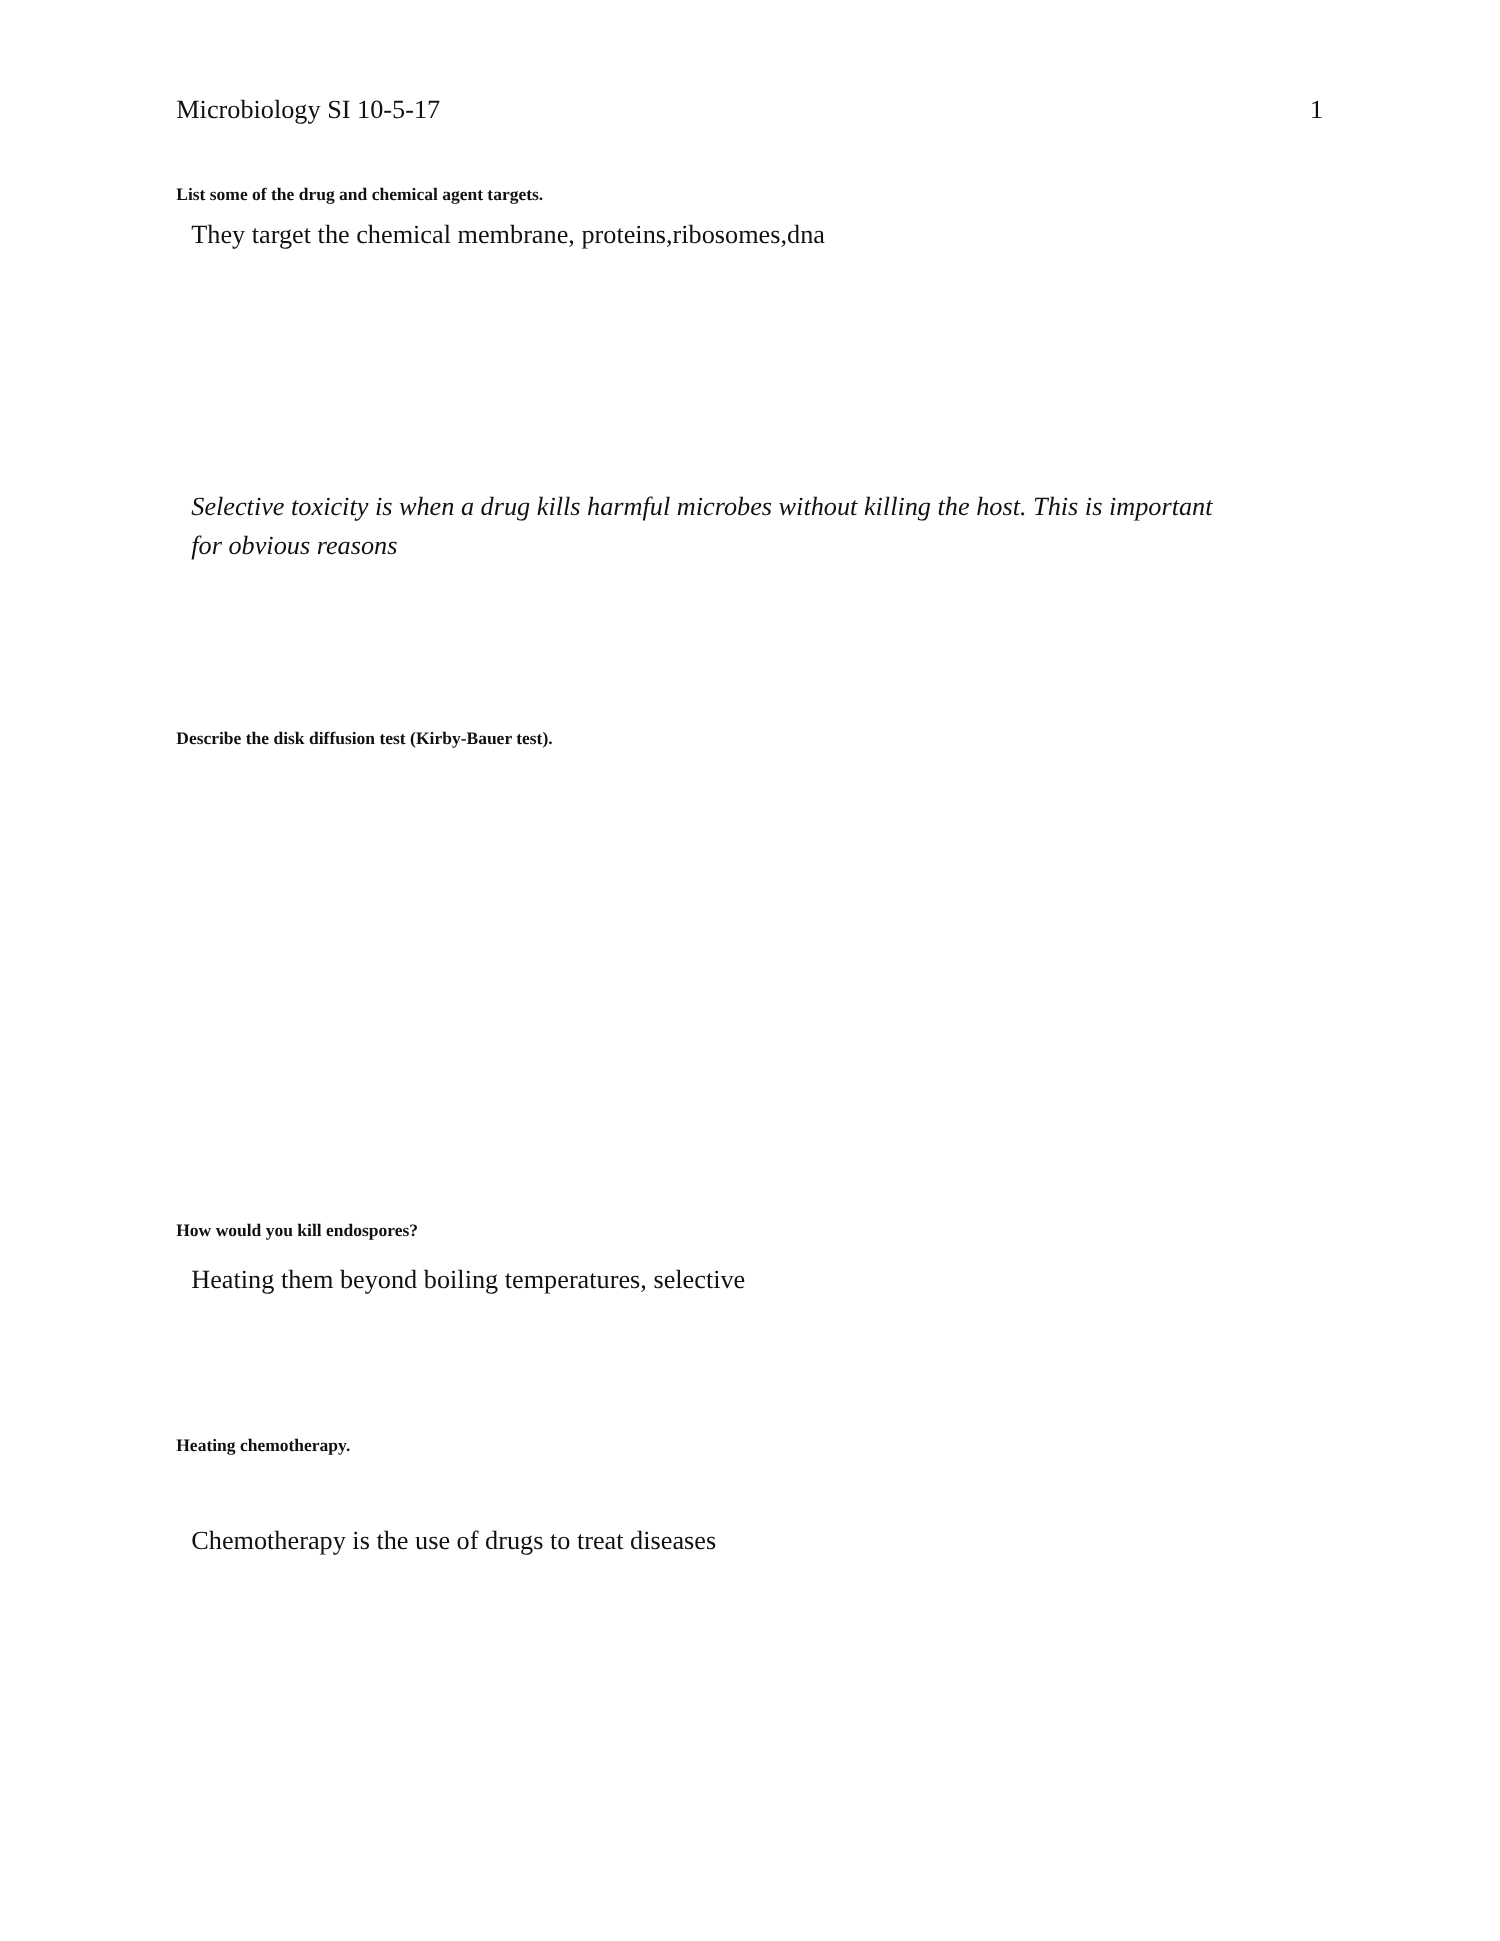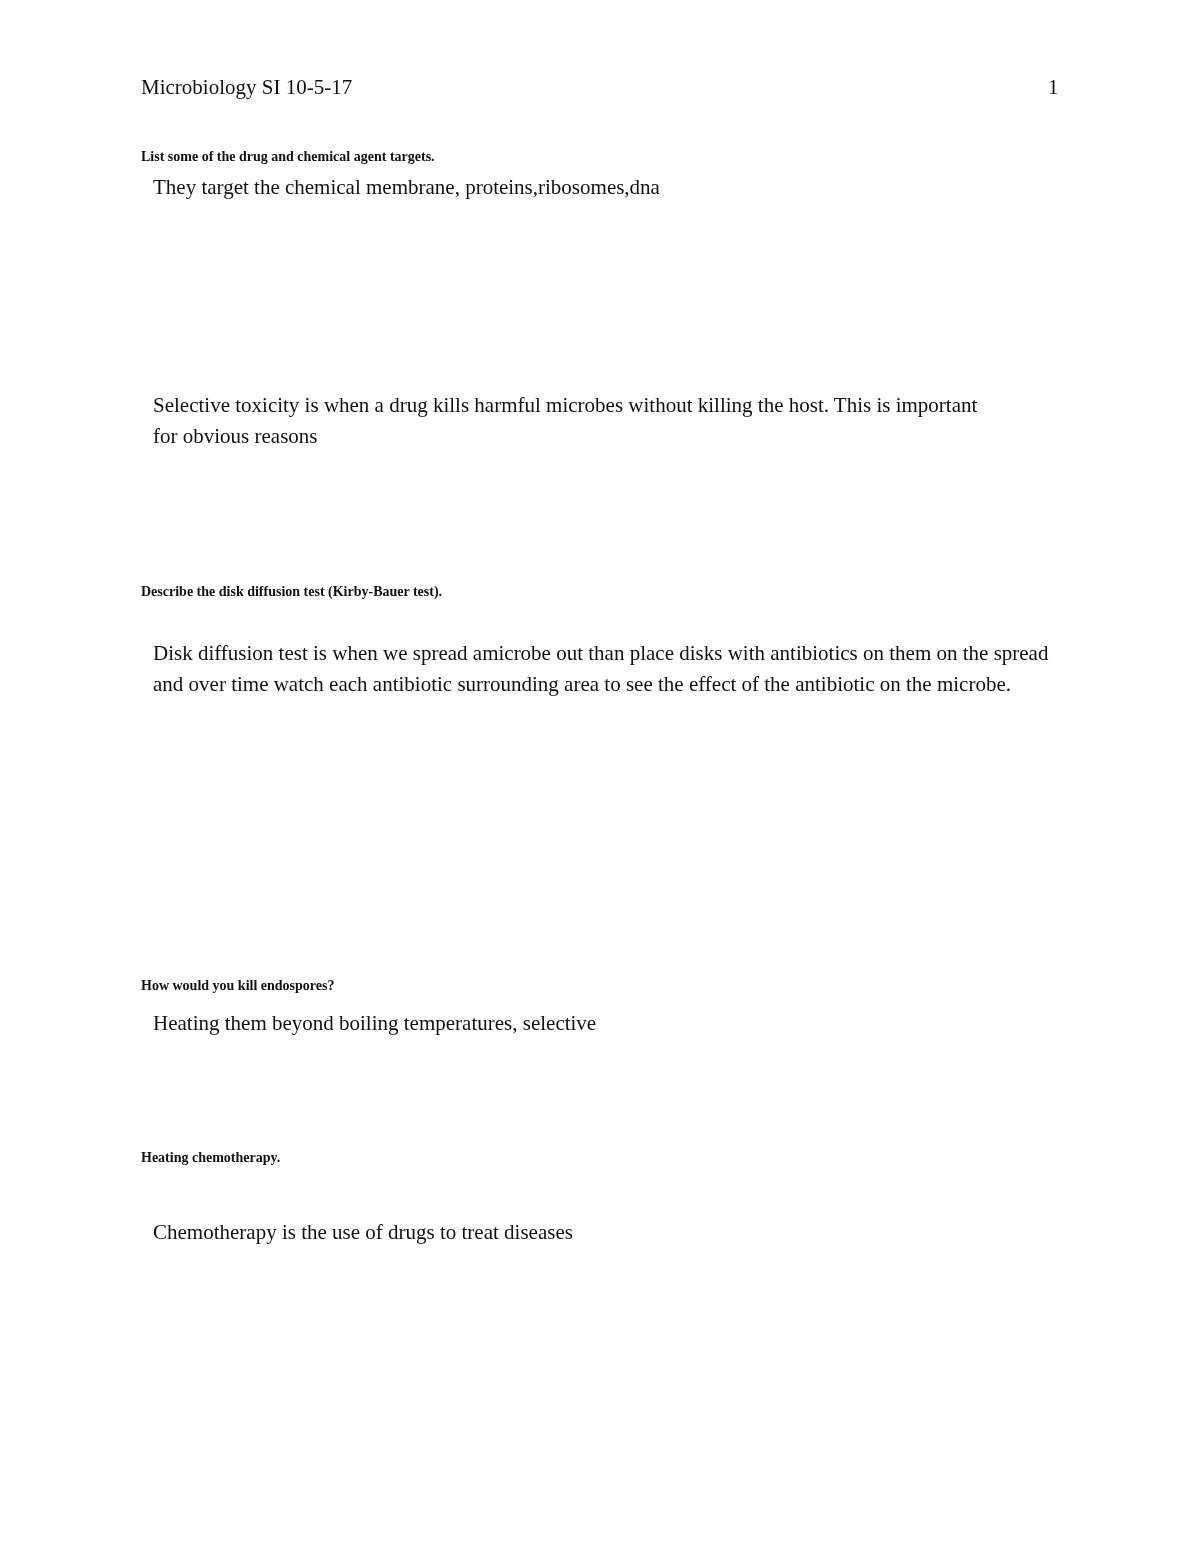--- a/index.html
+++ b/index.html
@@ -59,24 +59,23 @@
 <body>
 
 <div class="page">
 
   <div class="header-title">Microbiology SI 10-5-17</div>
   <div class="page-number">1</div>
 
   <div class="q" style="top:143px;">List some of the drug and chemical agent targets.</div>
   <div class="a" style="top:172px;">They target the chemical membrane, proteins,ribosomes,dna</div>
 
-  <div class="a" style="top:390px; width:840px;">Selective toxicity is when a drug kills harmful microbes without killing the host. This is important for obvious reasons</div>
+  <div class="a" style="top:390px; width:840px;font-style:italic;">Selective toxicity is when a drug kills harmful microbes without killing the host. This is important for obvious reasons</div>
 
   <div class="q" style="top:578px;text-align:right;">Describe the disk diffusion test (Kirby-Bauer test).</div>
-  <div class="a" style="top:638px; width:925px;">Disk diffusion test is when we spread amicrobe out than place disks with antibiotics on them on the spread and over time watch each antibiotic surrounding area to see the effect of the antibiotic on the microbe.</div>
 
   <div class="q" style="top:972px;">How would you kill endospores?</div>
   <div class="a" style="top:1008px;">Heating them beyond boiling temperatures, selective</div>
 
   <div class="q" style="top:1144px;">Heating chemotherapy.</div>
   <div class="a" style="top:1217px;">Chemotherapy is the use of drugs to treat diseases</div>
 
 </div>
 
 </body></html>

